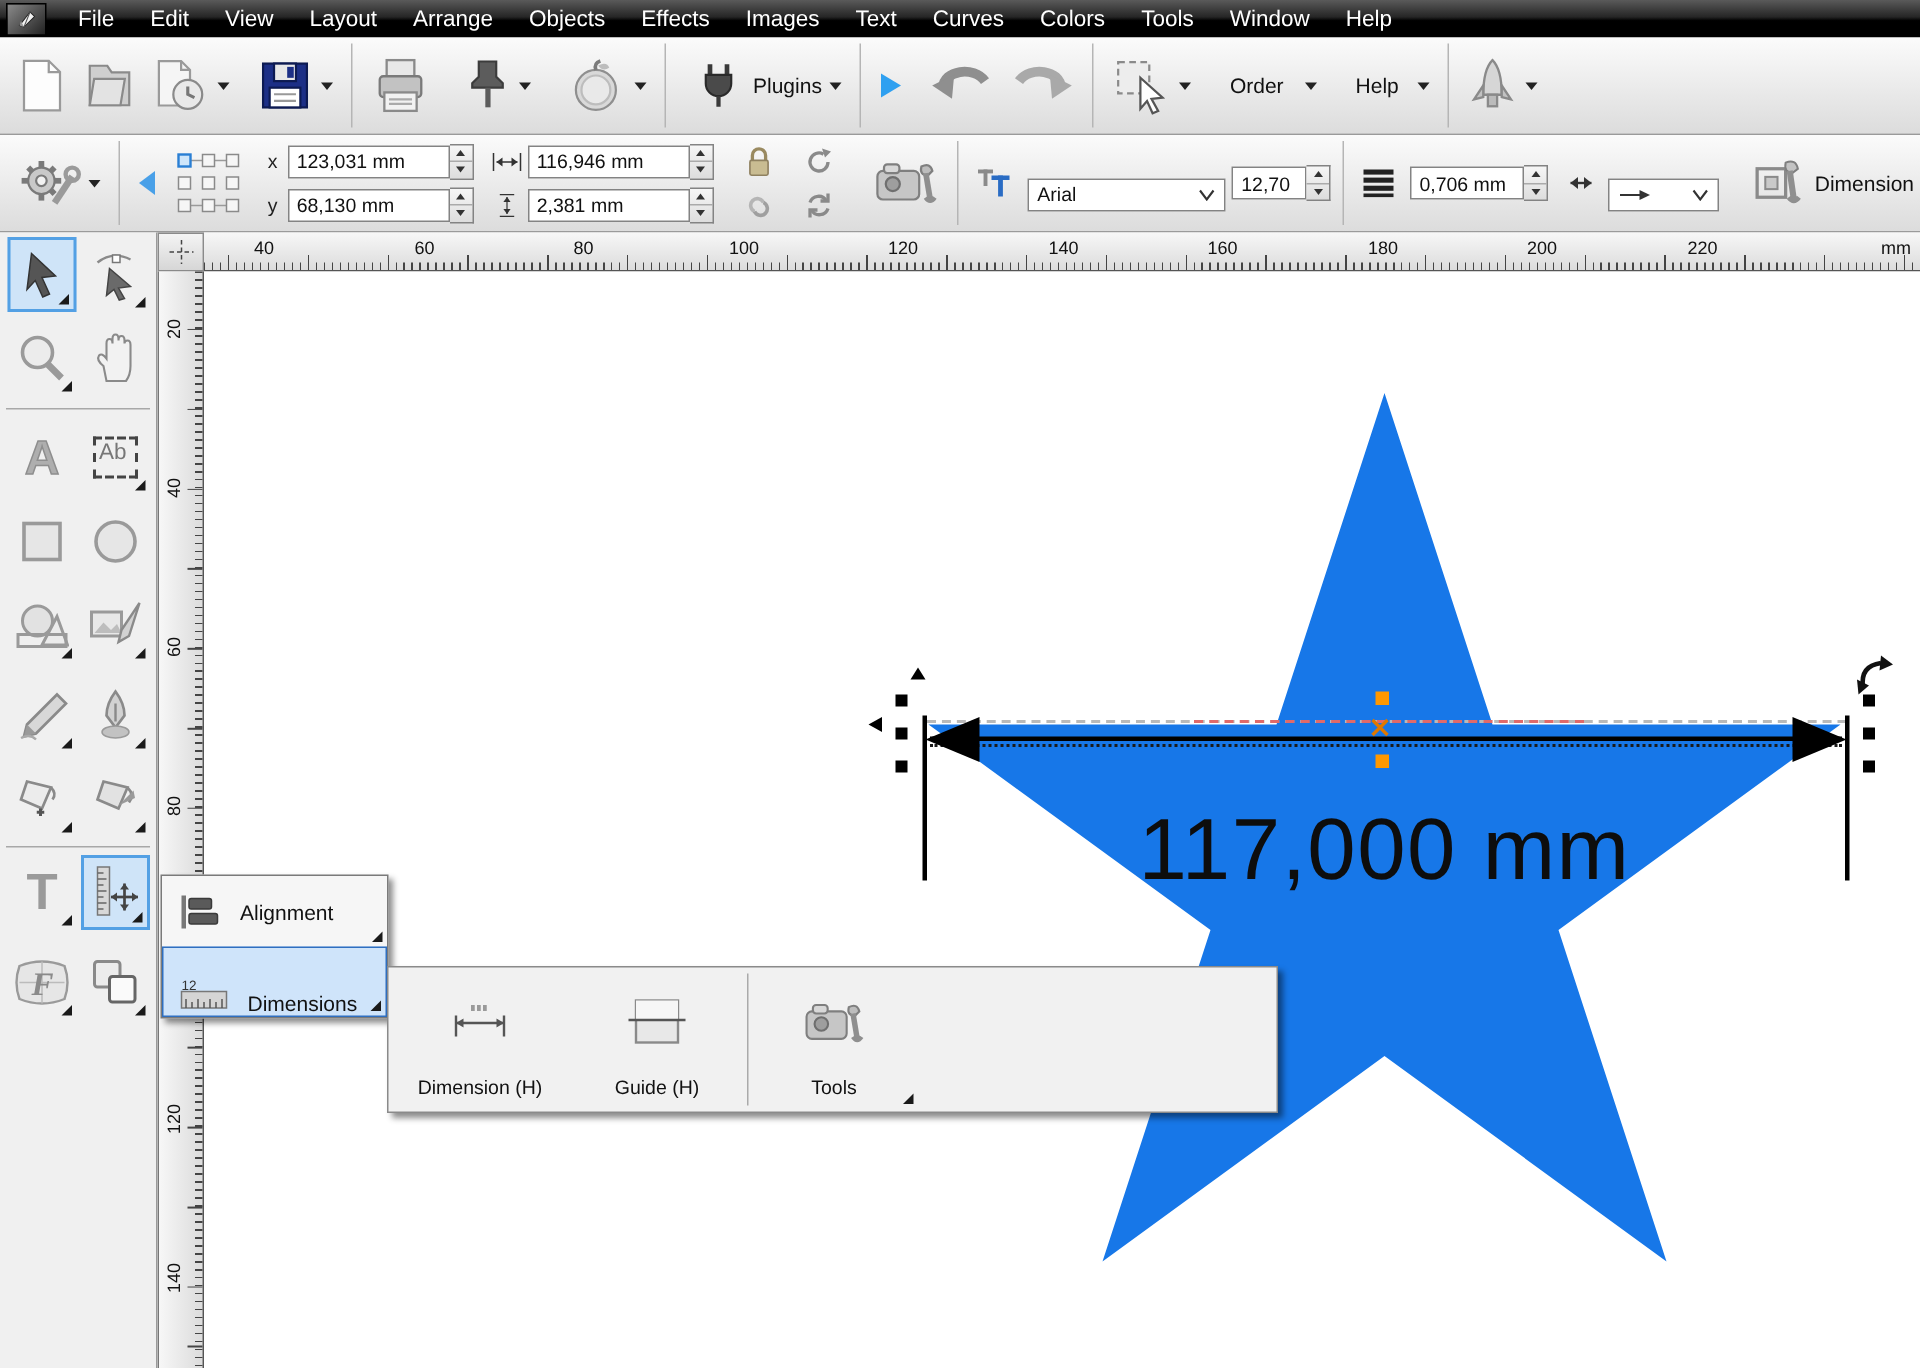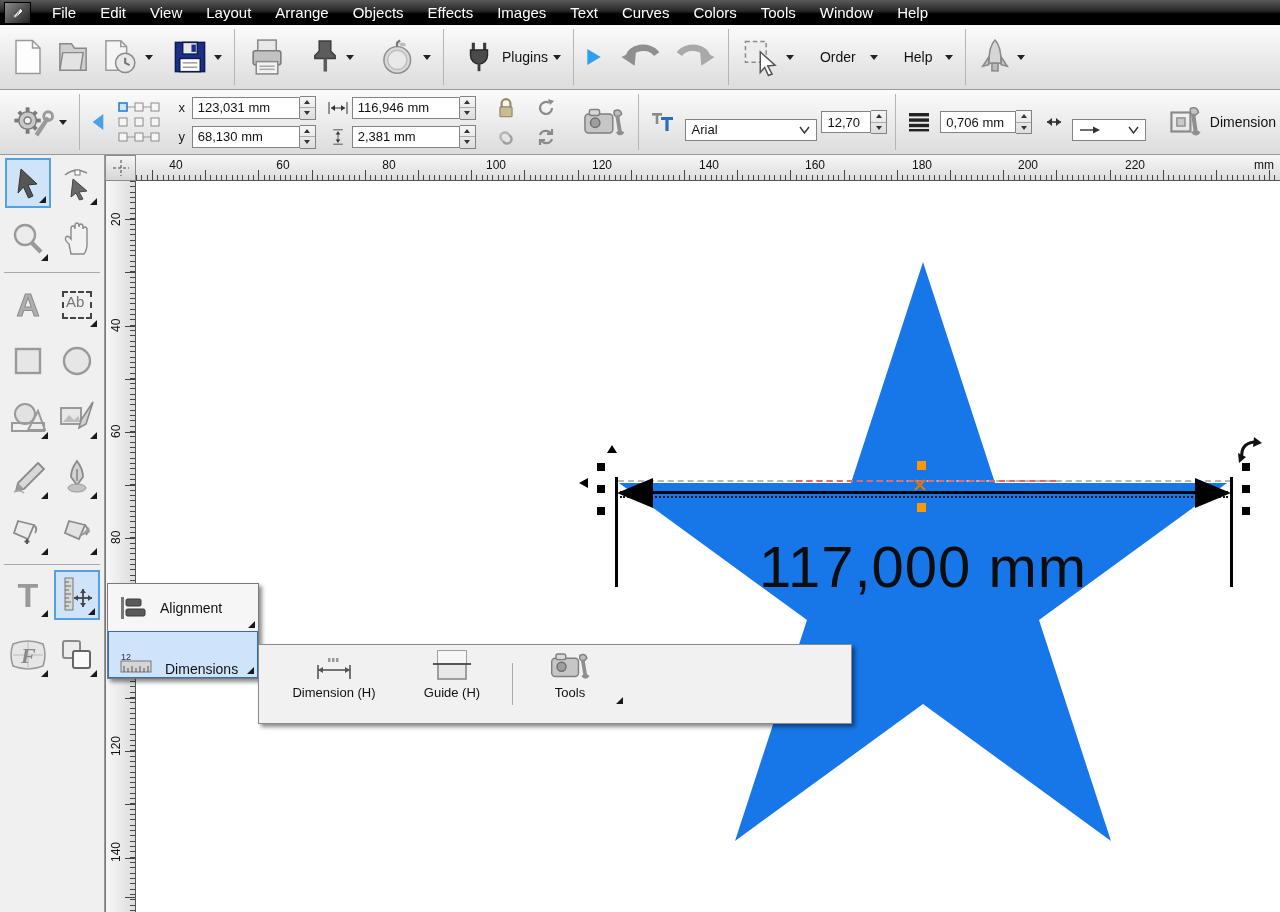--- a/index.html
+++ b/index.html
@@ -84,23 +84,23 @@
   .orangesq{position:absolute;width:9px;height:9px;background:#ff9800;}
   #dimtext{position:absolute;left:597px;top:352px;width:380px;text-align:center;
     font-size:58px;color:#0d0d0d;letter-spacing:1px;white-space:nowrap;}
 
   
   #flyout1{position:absolute;left:107px;top:583px;width:152px;height:96px;background:#f6f6f6;
     border:1px solid #7a7a7a;box-shadow:3px 3px 4px rgba(0,0,0,.45);box-sizing:border-box;}
   .f1item{height:47px;display:flex;align-items:center;position:relative;box-sizing:border-box;padding-left:10px;}
   .f1item.sel{background:#cfe4fa;border:1px solid #2f6fc0;align-items:flex-end;}
   .f1label{font-size:14px;color:#111;margin-left:12px;}
-  #flyout2{position:absolute;left:258px;top:644px;width:594px;height:80px;background:#f1f1f1;
+  #flyout2{position:absolute;left:258px;top:644px;width:594px;height:98px;background:#f1f1f1;
     border:1px solid #8a8a8a;box-shadow:3px 3px 4px rgba(0,0,0,.45);box-sizing:border-box;
-    display:flex;align-items:stretch;padding:16px;}
+    display:flex;align-items:stretch;padding:2px;}
   .f2item{width:118px;display:flex;flex-direction:column;align-items:center;justify-content:flex-end;
     padding-bottom:7px;position:relative;box-sizing:border-box;}
   .f2item .ic{flex:1;display:flex;align-items:center;justify-content:center;}
   .f2item .lb{font-size:13px;color:#111;}
   .f2item.sel{background:#d8eafc;border:2px solid #63a6e6;}
   .f2item.sel .lb{color:#1d4fbb;}
   .f2sep{width:1px;background:#aaa;margin:2px 1px;}
 </style>
 </head>
 <body>

